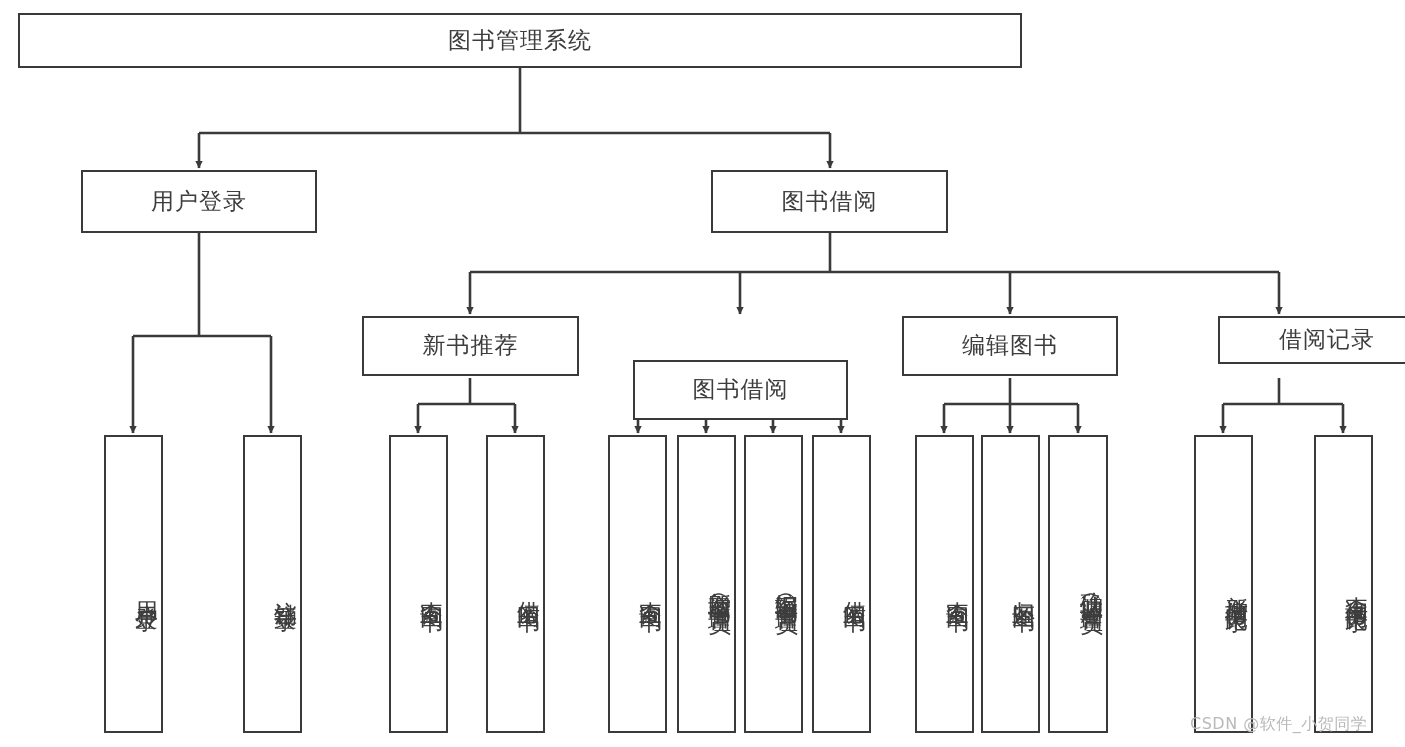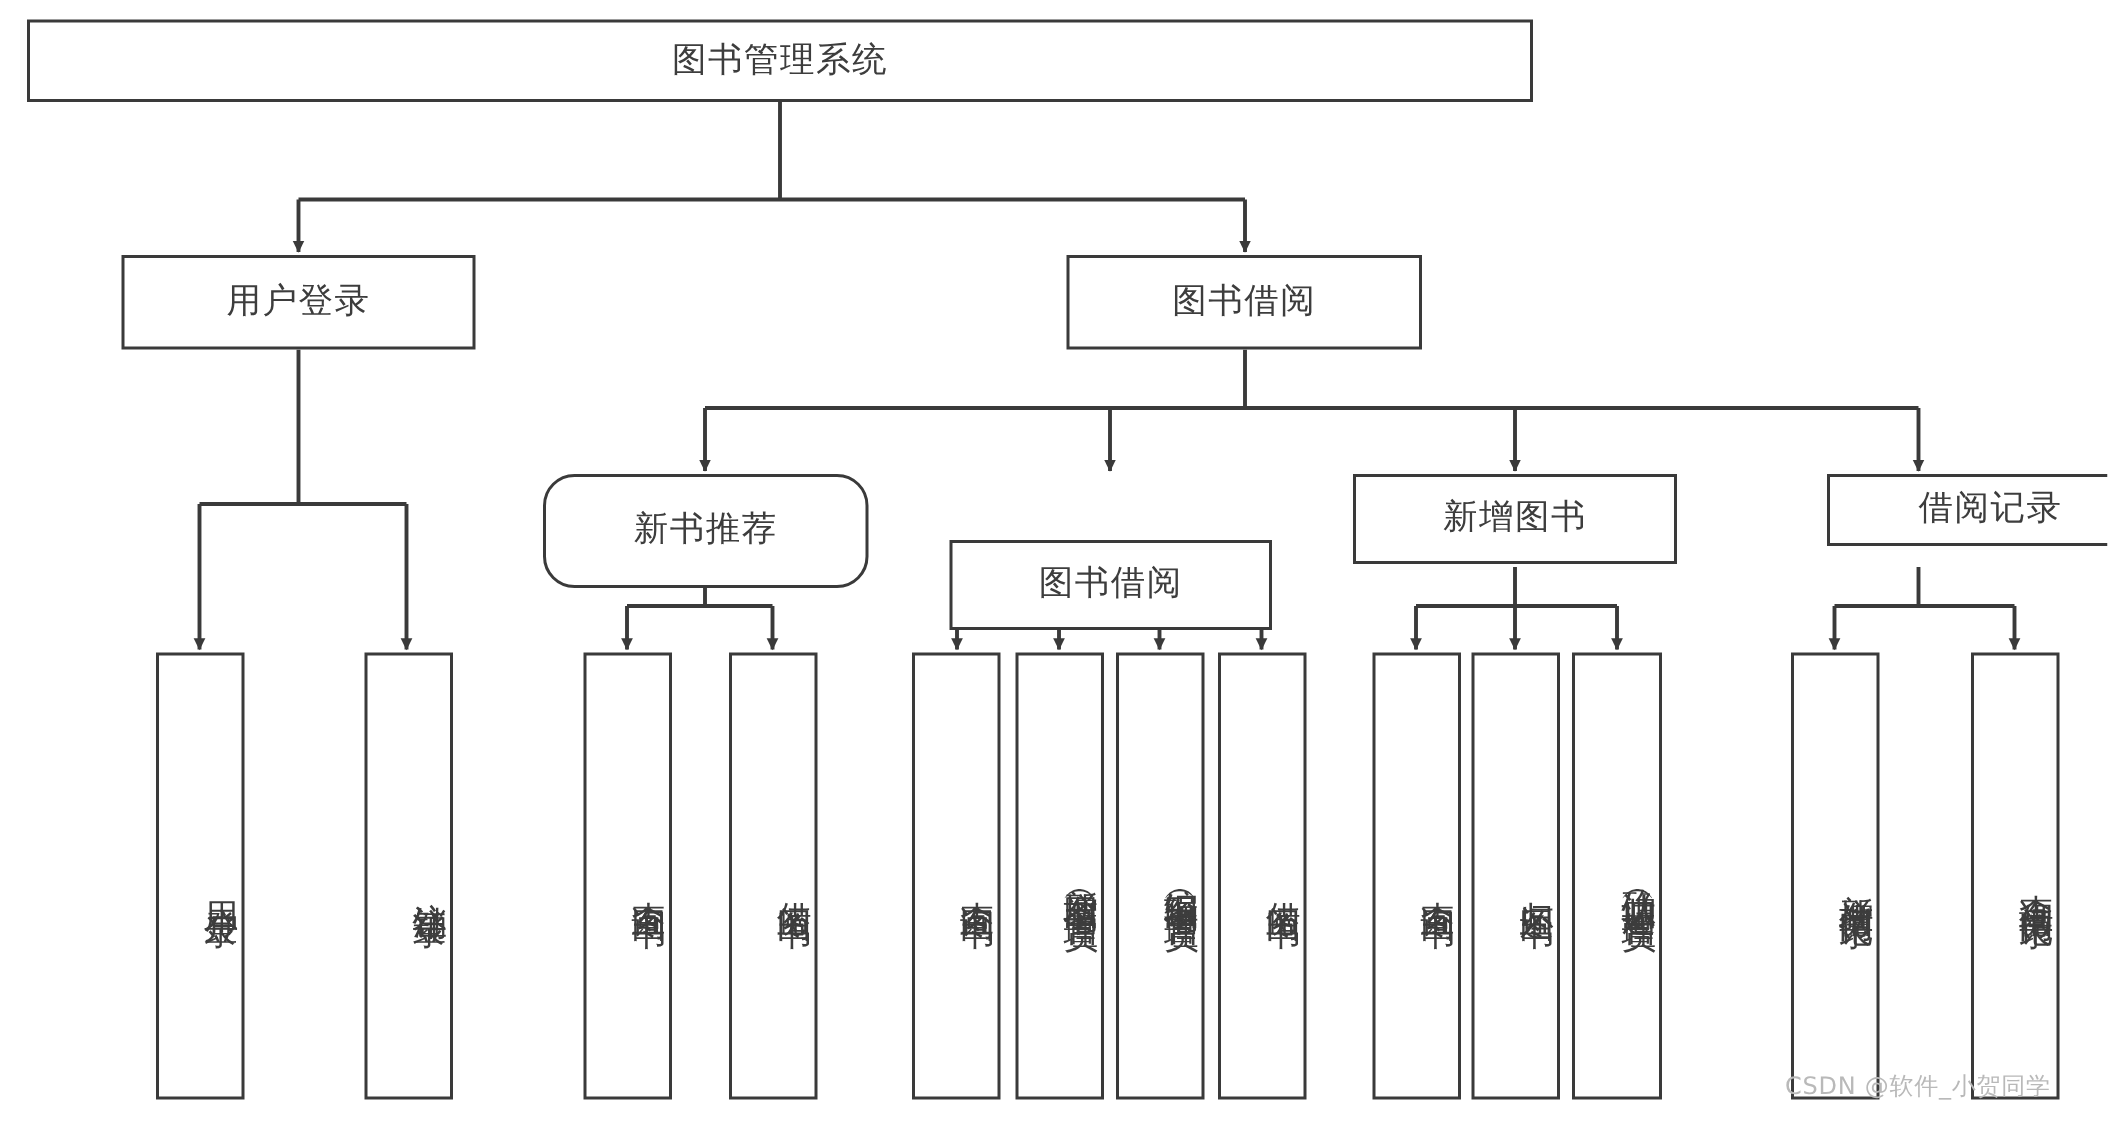--- a/index.html
+++ b/index.html
@@ -128,30 +128,30 @@
   </div>
 
   <div class="node horizontal" style="left:81px; top:170px; width:236px; height:63px;">
     <span>用户登录</span>
   </div>
 
   <div class="node horizontal" style="left:711px; top:170px; width:237px; height:63px;">
     <span>图书借阅</span>
   </div>
 
-  <div class="node horizontal" style="left:362px; top:316px; width:217px; height:76px;border-radius:21px;">
+  <div class="node horizontal" style="left:362px; top:316px; width:217px; height:60px;">
     <span>新书推荐</span>
   </div>
 
   <div class="node horizontal" style="left:633px; top:316px; width:215px; height:60px;margin-top:44px;">
     <span>图书借阅</span>
   </div>
 
   <div class="node horizontal" style="left:902px; top:316px; width:216px; height:60px;">
-    <span>新增图书</span>
+    <span>编辑图书</span>
   </div>
 
   <div class="node horizontal" style="left:1170px; top:316px; width:218px; height:48px;margin-left:48px;">
     <span>借阅记录</span>
   </div>
 
   <div class="node vertical" style="left:104px; top:435px; width:59px; height:298px;">
     <span>用户登录</span>
   </div>
 

